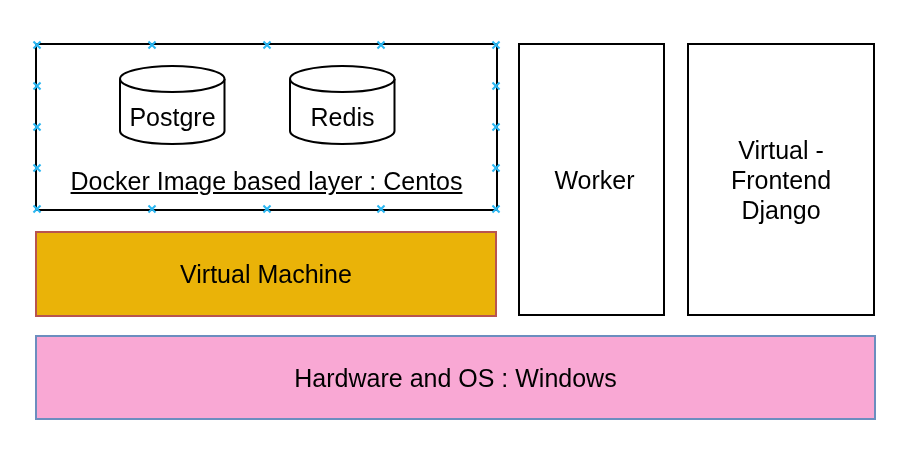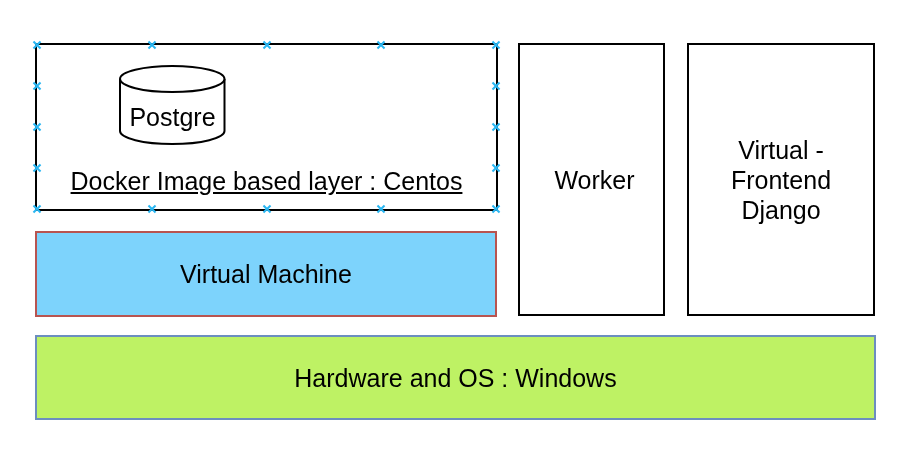--- a/index.html
+++ b/index.html
@@ -103,51 +103,60 @@
     height: 273px;
   }
   .backend-box .label { white-space: normal; width: 135px; }
 
   
   .vm-box {
     left: 35px;
     top: 231px;
     width: 462px;
     height: 86px;
-    background: #7dd3fc;
+    background: #eab308;
     border: 2px solid #b85450;
   }
 
   
   .hw-box {
     left: 35px;
     top: 335px;
     width: 841px;
     height: 85px;
-    background: #bef264;
+    background: #f9a8d4;
     border: 2px solid #6c8ebf;
   }
 </style>
 </head>
 <body>
 
 <div class="canvas">
 
   <div class="shape docker-box">
 
     <div class="cylinder cylinder-postgre">
       <span>
         <svg viewBox="0 0 107 80" xmlns="http://www.w3.org/2000/svg">
           <path d="M 1 14 L 1 66 A 52.25 13 0 0 0 105.5 66 L 105.5 14" fill="#ffffff" stroke="#000000" stroke-width="2"></path>
           <ellipse cx="53.25" cy="14" rx="52.25" ry="13" fill="#ffffff" stroke="#000000" stroke-width="2"></ellipse>
         </svg>
       </span>
       <div class="cylinder-label label center-flex">Postgre</div>
     </div>
 
+    <div class="cylinder cylinder-redis">
+      <span>
+        <svg viewBox="0 0 107 80" xmlns="http://www.w3.org/2000/svg">
+          <path d="M 1 14 L 1 66 A 52.25 13 0 0 0 105.5 66 L 105.5 14" fill="#ffffff" stroke="#000000" stroke-width="2"></path>
+          <ellipse cx="53.25" cy="14" rx="52.25" ry="13" fill="#ffffff" stroke="#000000" stroke-width="2"></ellipse>
+        </svg>
+      </span>
+      <div class="cylinder-label label center-flex">Redis</div>
+    </div>
 
     <div class="docker-label label">Docker Image based layer : Centos</div>
 
     <div class="cp" style="left:0%;top:0%"></div>
     <div class="cp" style="left:25%;top:0%"></div>
     <div class="cp" style="left:50%;top:0%"></div>
     <div class="cp" style="left:75%;top:0%"></div>
     <div class="cp" style="left:100%;top:0%"></div>
 
     <div class="cp" style="left:0%;top:100%"></div>

